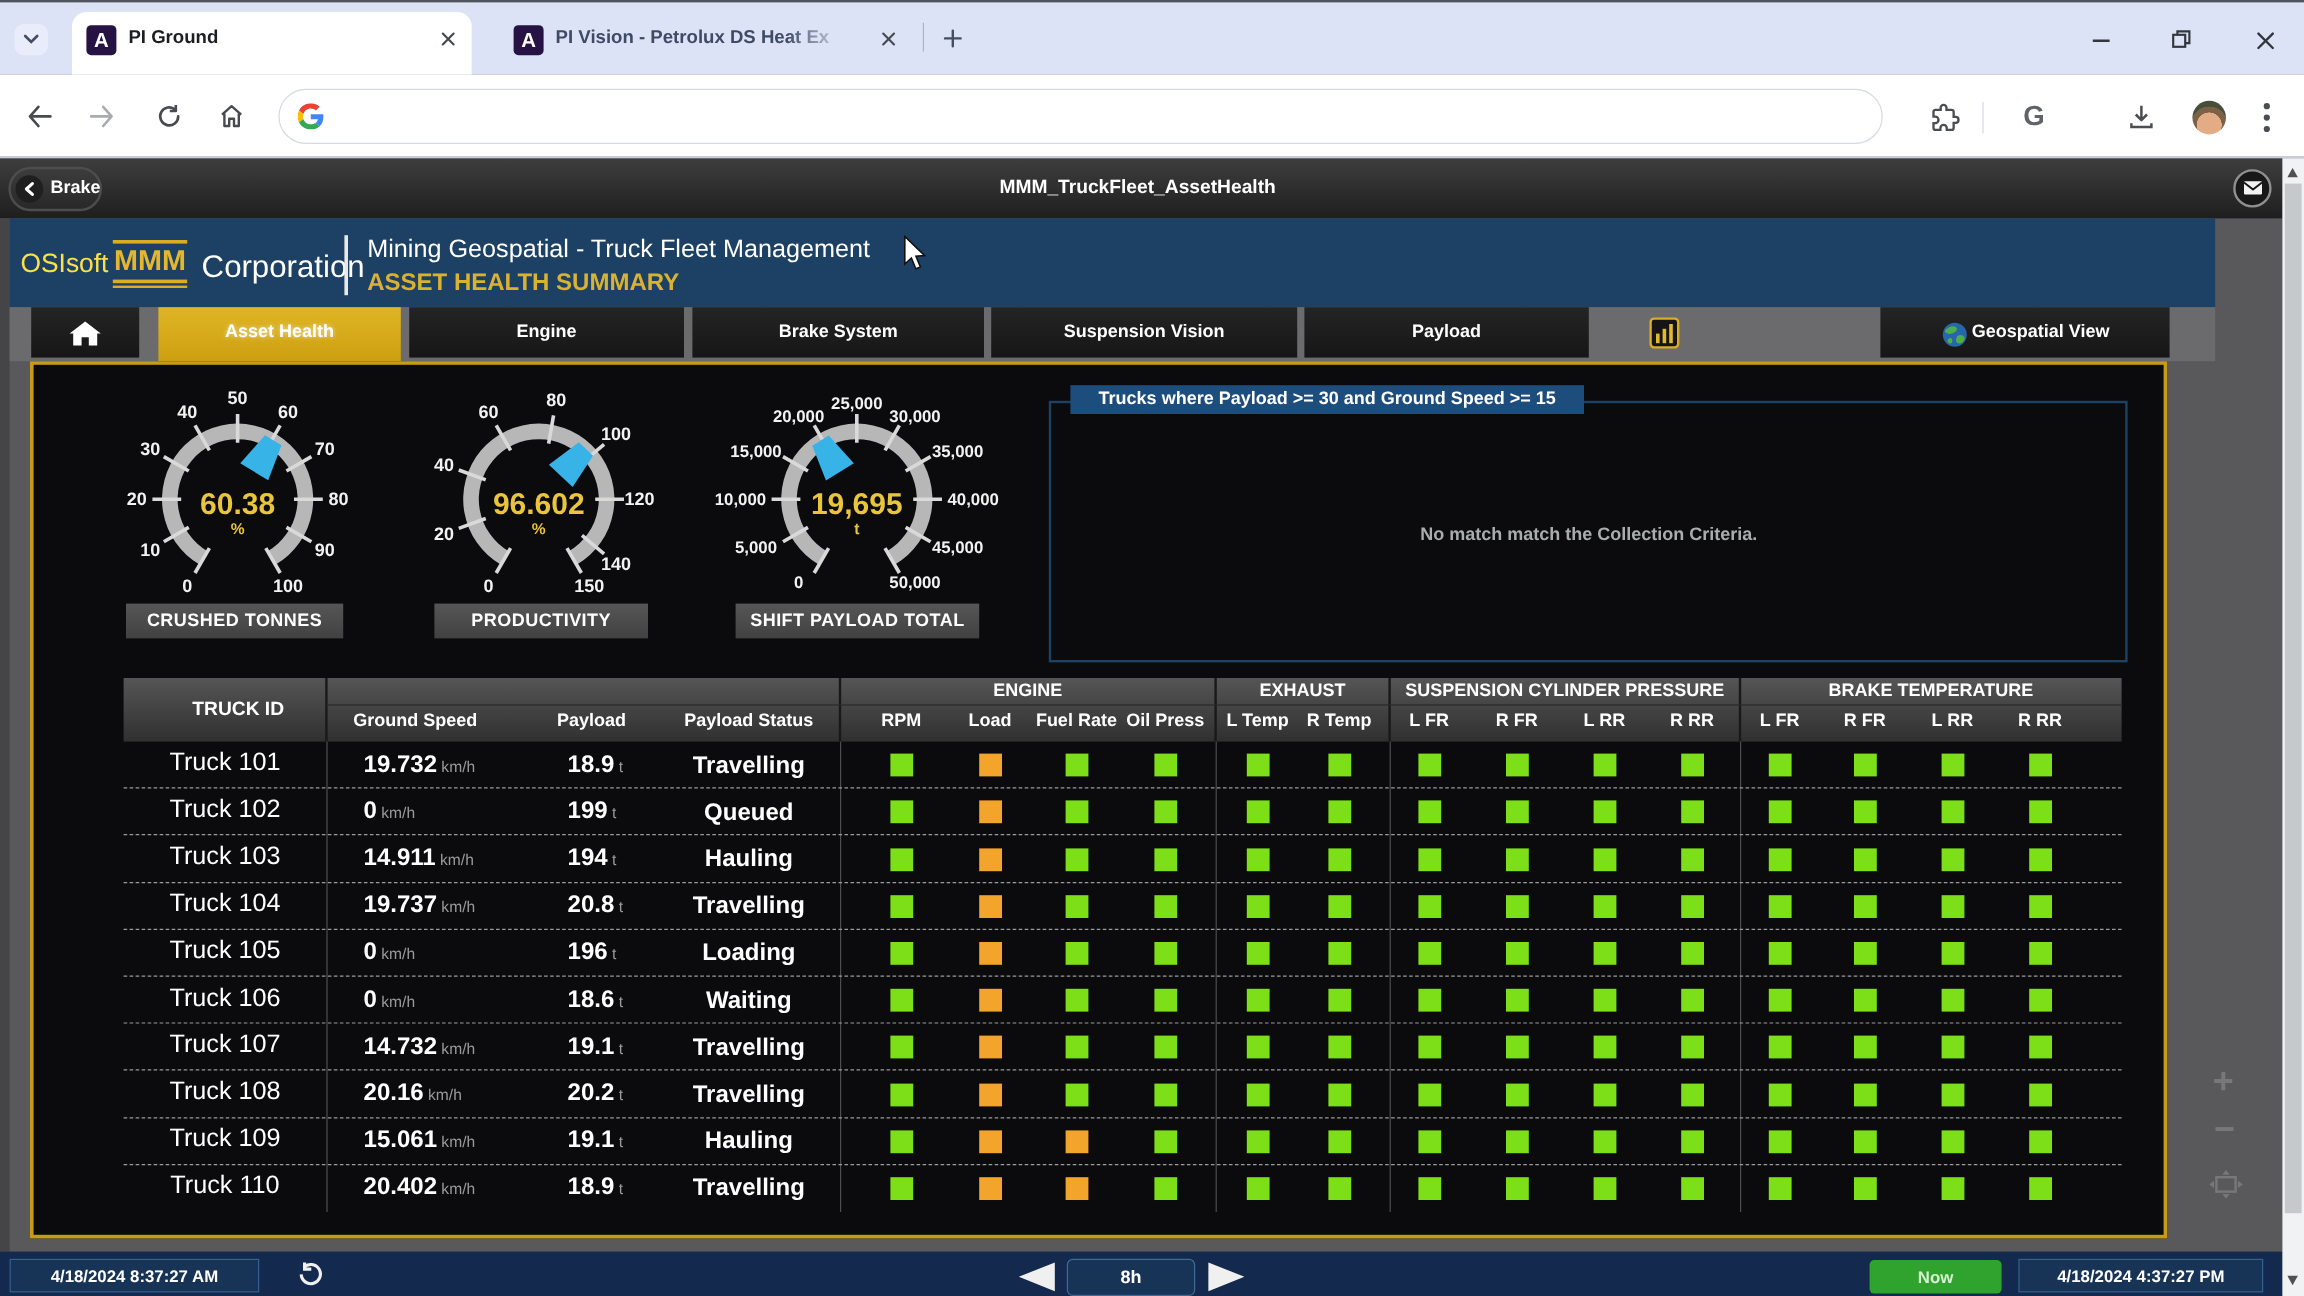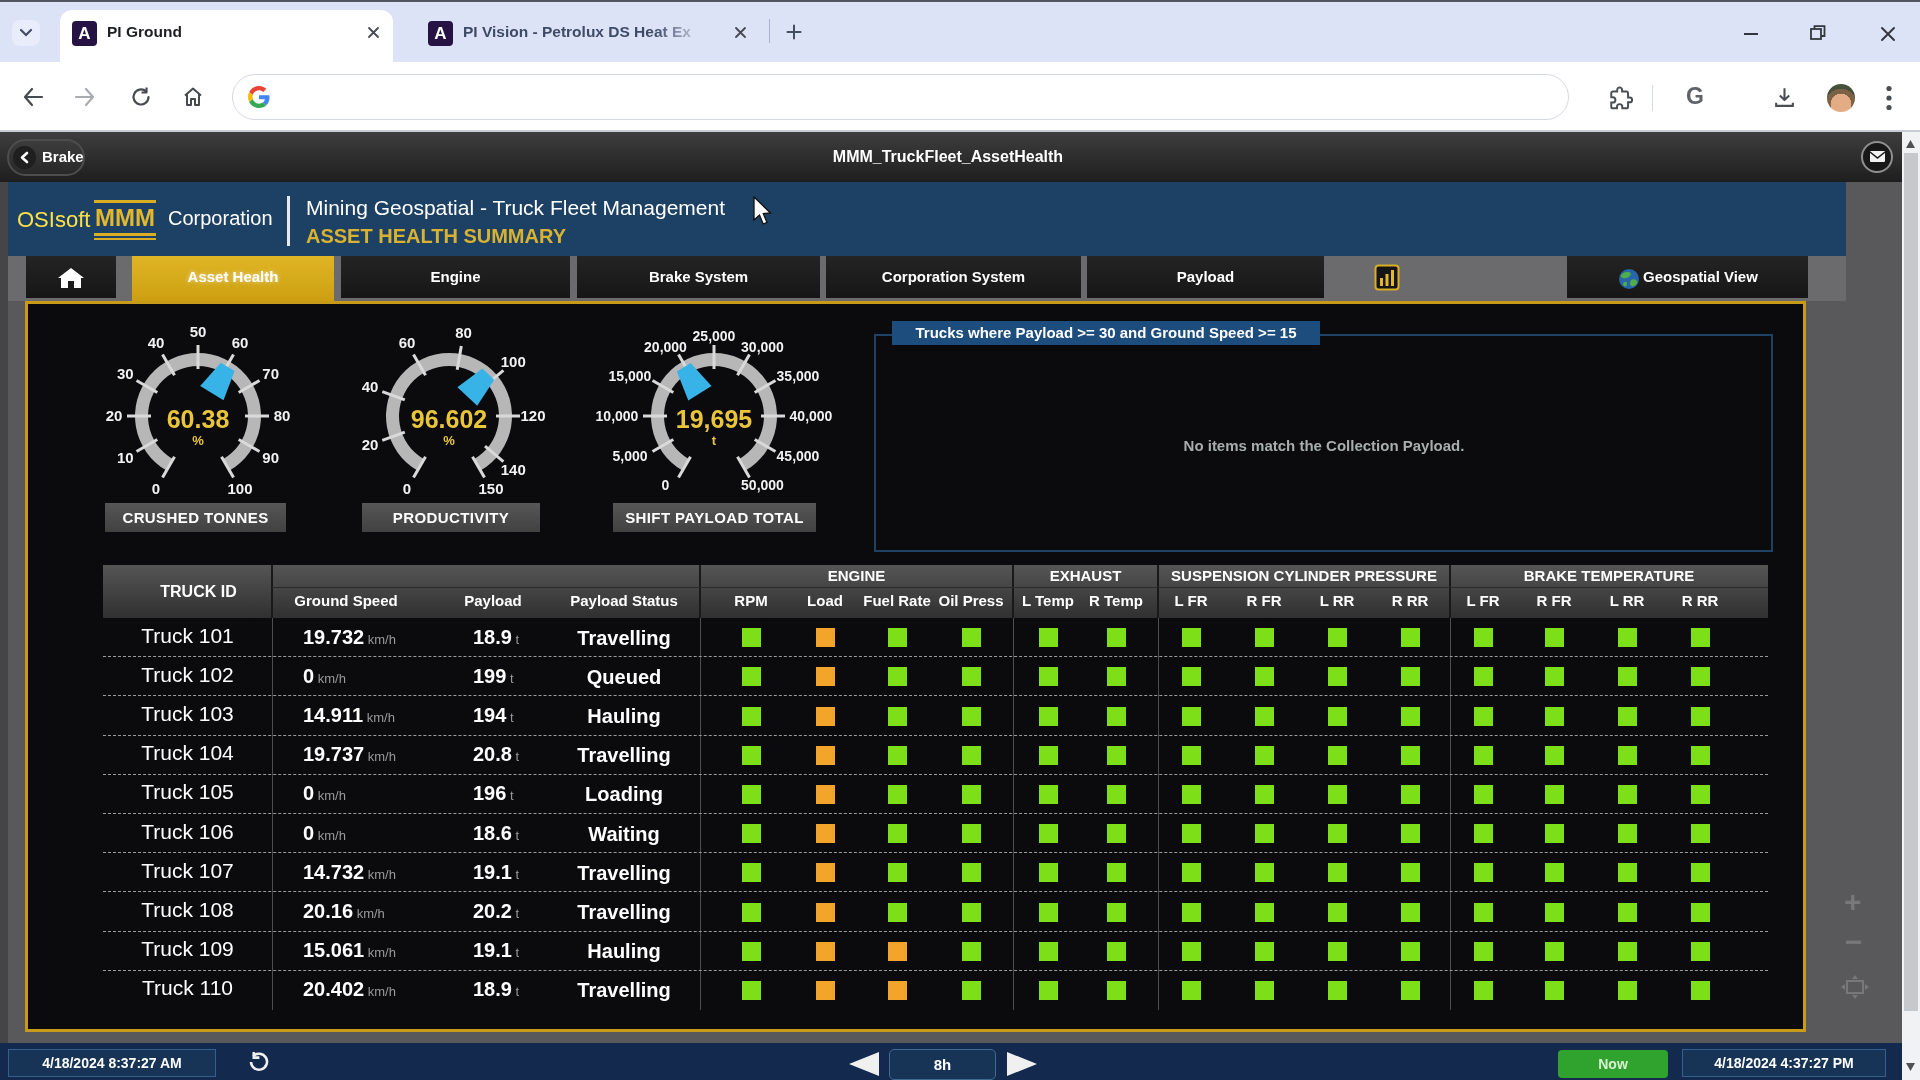--- a/index.html
+++ b/index.html
@@ -105,56 +105,56 @@
       <rect x="1" y="1" width="15" height="11" fill="#f2f2f2" rx="1"></rect>
       <path d="M1 2 L8.5 8 L16 2" stroke="#181818" stroke-width="1.6" fill="none"></path>
     </svg>
 
 <div class="abs" style="left:0;top:182px;width:8px;height:861px;background:#454548"></div>
 
 <div class="abs" style="left:8px;top:182px;width:1838px;height:74px;background:#1d4164"></div>
 <div class="abs" style="left:17px;top:207px;color:#fde047;font-size:22px">OSIsoft</div>
 <div class="abs" style="left:94px;top:200px;width:62px;text-align:center;color:#e3b72e;font-size:24px;font-weight:bold;border-top:3px solid #d9ae25;border-bottom:3px solid #d9ae25;line-height:30px">MMM</div>
 <div class="abs" style="left:94px;top:238px;width:62px;height:2px;background:#d9ae25"></div>
-<div class="abs" style="left:168px;top:207px;color:#fff;font-size:20px">Corporation</div>
+<div class="abs" style="left:168px;top:207px;color:#fff;font-size:26px">Corporation</div>
 <div class="abs" style="left:287px;top:196px;width:3px;height:50px;background:#e8e8e8"></div>
 <div class="abs" style="left:306px;top:196px;color:#fff;font-size:21px">Mining Geospatial - Truck Fleet Management</div>
 <div class="abs" style="left:306px;top:225px;color:#d9b232;font-size:20px;font-weight:bold">ASSET HEALTH SUMMARY</div>
 
 <svg class="abs" style="left:753px;top:196px" width="22" height="30" viewBox="0 0 22 30">
       <path d="M1 1 L1 24 L6.5 19 L10.2 28 L14 26.4 L10.3 17.5 L17.5 17 Z" fill="#fff" stroke="#111" stroke-width="1.3"></path>
     </svg>
 
 <div class="abs" style="left:8px;top:256px;width:1838px;height:45px;background:#6b6b6d"></div>
 <div class="tab" style="left:26px;width:90px"></div>
 <svg class="abs" style="left:56px;top:267px" width="30" height="22" viewBox="0 0 30 22">
       <path d="M15 1 L2 11 L5 11 L5 21 L12 21 L12 14 L18 14 L18 21 L25 21 L25 11 L28 11 Z" fill="#fff"></path>
     </svg>
 <div class="tab" style="left:132px;width:202px;background:linear-gradient(#e0b525,#c99d0f);height:50px;text-shadow:0 0 4px #fff9">Asset Health</div>
 <div class="tab" style="left:341px;width:229px">Engine</div>
 <div class="tab" style="left:577px;width:243px">Brake System</div>
-<div class="tab" style="left:826px;width:255px">Corporation System</div>
+<div class="tab" style="left:826px;width:255px">Suspension Vision</div>
 <div class="tab" style="left:1087px;width:237px">Payload</div>
 <svg class="abs" style="left:1374px;top:264px" width="26" height="27" viewBox="0 0 26 27">
       <rect x="1.5" y="1.5" width="23" height="24" rx="3" fill="#151515" stroke="#d9ae25" stroke-width="2"></rect>
       <rect x="6" y="14" width="3" height="8" fill="#e3b72e"></rect>
       <rect x="11.5" y="10" width="3" height="12" fill="#e3b72e"></rect>
       <rect x="17" y="6" width="3" height="16" fill="#e3b72e"></rect>
     </svg>
 <div class="tab" style="left:1567px;width:241px"><span style="margin-left:26px">Geospatial View</span></div>
 <svg class="abs" style="left:1618px;top:268px" width="22" height="22" viewBox="0 0 22 22">
       <circle cx="11" cy="11" r="10" fill="#2766a8"></circle>
       <path d="M3 7 Q7 3 11 4 Q14 5 12 8 Q9 11 5 10 Q2 9 3 7Z M13 12 Q17 10 19 13 Q20 16 16 18 Q12 19 12 15 Z M6 14 Q9 13 9 16 Q9 19 6 18 Q4 16 6 14Z" fill="#4fae49"></path>
     </svg>
 
 <div class="abs" style="left:25px;top:301px;width:1781px;height:731px;background:#0b0b0d;border:3px solid #c79b17"></div>
 
 <div class="abs" style="left:874px;top:334px;width:899px;height:218px;border:2px solid #1d4263"></div>
 <div class="abs" style="left:892px;top:321px;width:428px;height:24px;background:#1d4d7d;color:#fff;font-size:15px;font-weight:bold;line-height:24px;text-align:center">Trucks where Payload &gt;= 30 and Ground Speed &gt;= 15</div>
-<div class="abs" style="left:1074px;top:437px;width:500px;text-align:center;color:#a9adad;font-size:15px;font-weight:bold">No items match the Collection Payload.</div>
+<div class="abs" style="left:1074px;top:437px;width:500px;text-align:center;color:#a9adad;font-size:15px;font-weight:bold">No match match the Collection Criteria.</div>
 
 <svg class="abs" style="left:58px;top:311px" width="280" height="210" viewBox="0 0 280 210">
       <path d="M 108.50 159.56 A 63.0 63.0 0 1 1 171.50 159.56 L 165.00 148.30 A 50.0 50.0 0 1 0 115.00 148.30 Z" fill="#b7b7b7"></path>
       <line x1="116.5" y1="145.7" x2="104.5" y2="166.5" stroke="#d9d9d9" stroke-width="3"></line>
       <text x="98.0" y="182.7" fill="#f2f2f2" font-size="15" font-weight="bold" text-anchor="middle">0</text>
       <line x1="99.3" y1="128.5" x2="78.5" y2="140.5" stroke="#d9d9d9" stroke-width="3"></line>
       <text x="67.3" y="152.0" fill="#f2f2f2" font-size="15" font-weight="bold" text-anchor="middle">10</text>
       <line x1="93.0" y1="105.0" x2="69.0" y2="105.0" stroke="#d9d9d9" stroke-width="3"></line>
       <text x="56.0" y="110.0" fill="#f2f2f2" font-size="15" font-weight="bold" text-anchor="middle">20</text>
       <line x1="99.3" y1="81.5" x2="78.5" y2="69.5" stroke="#d9d9d9" stroke-width="3"></line>

